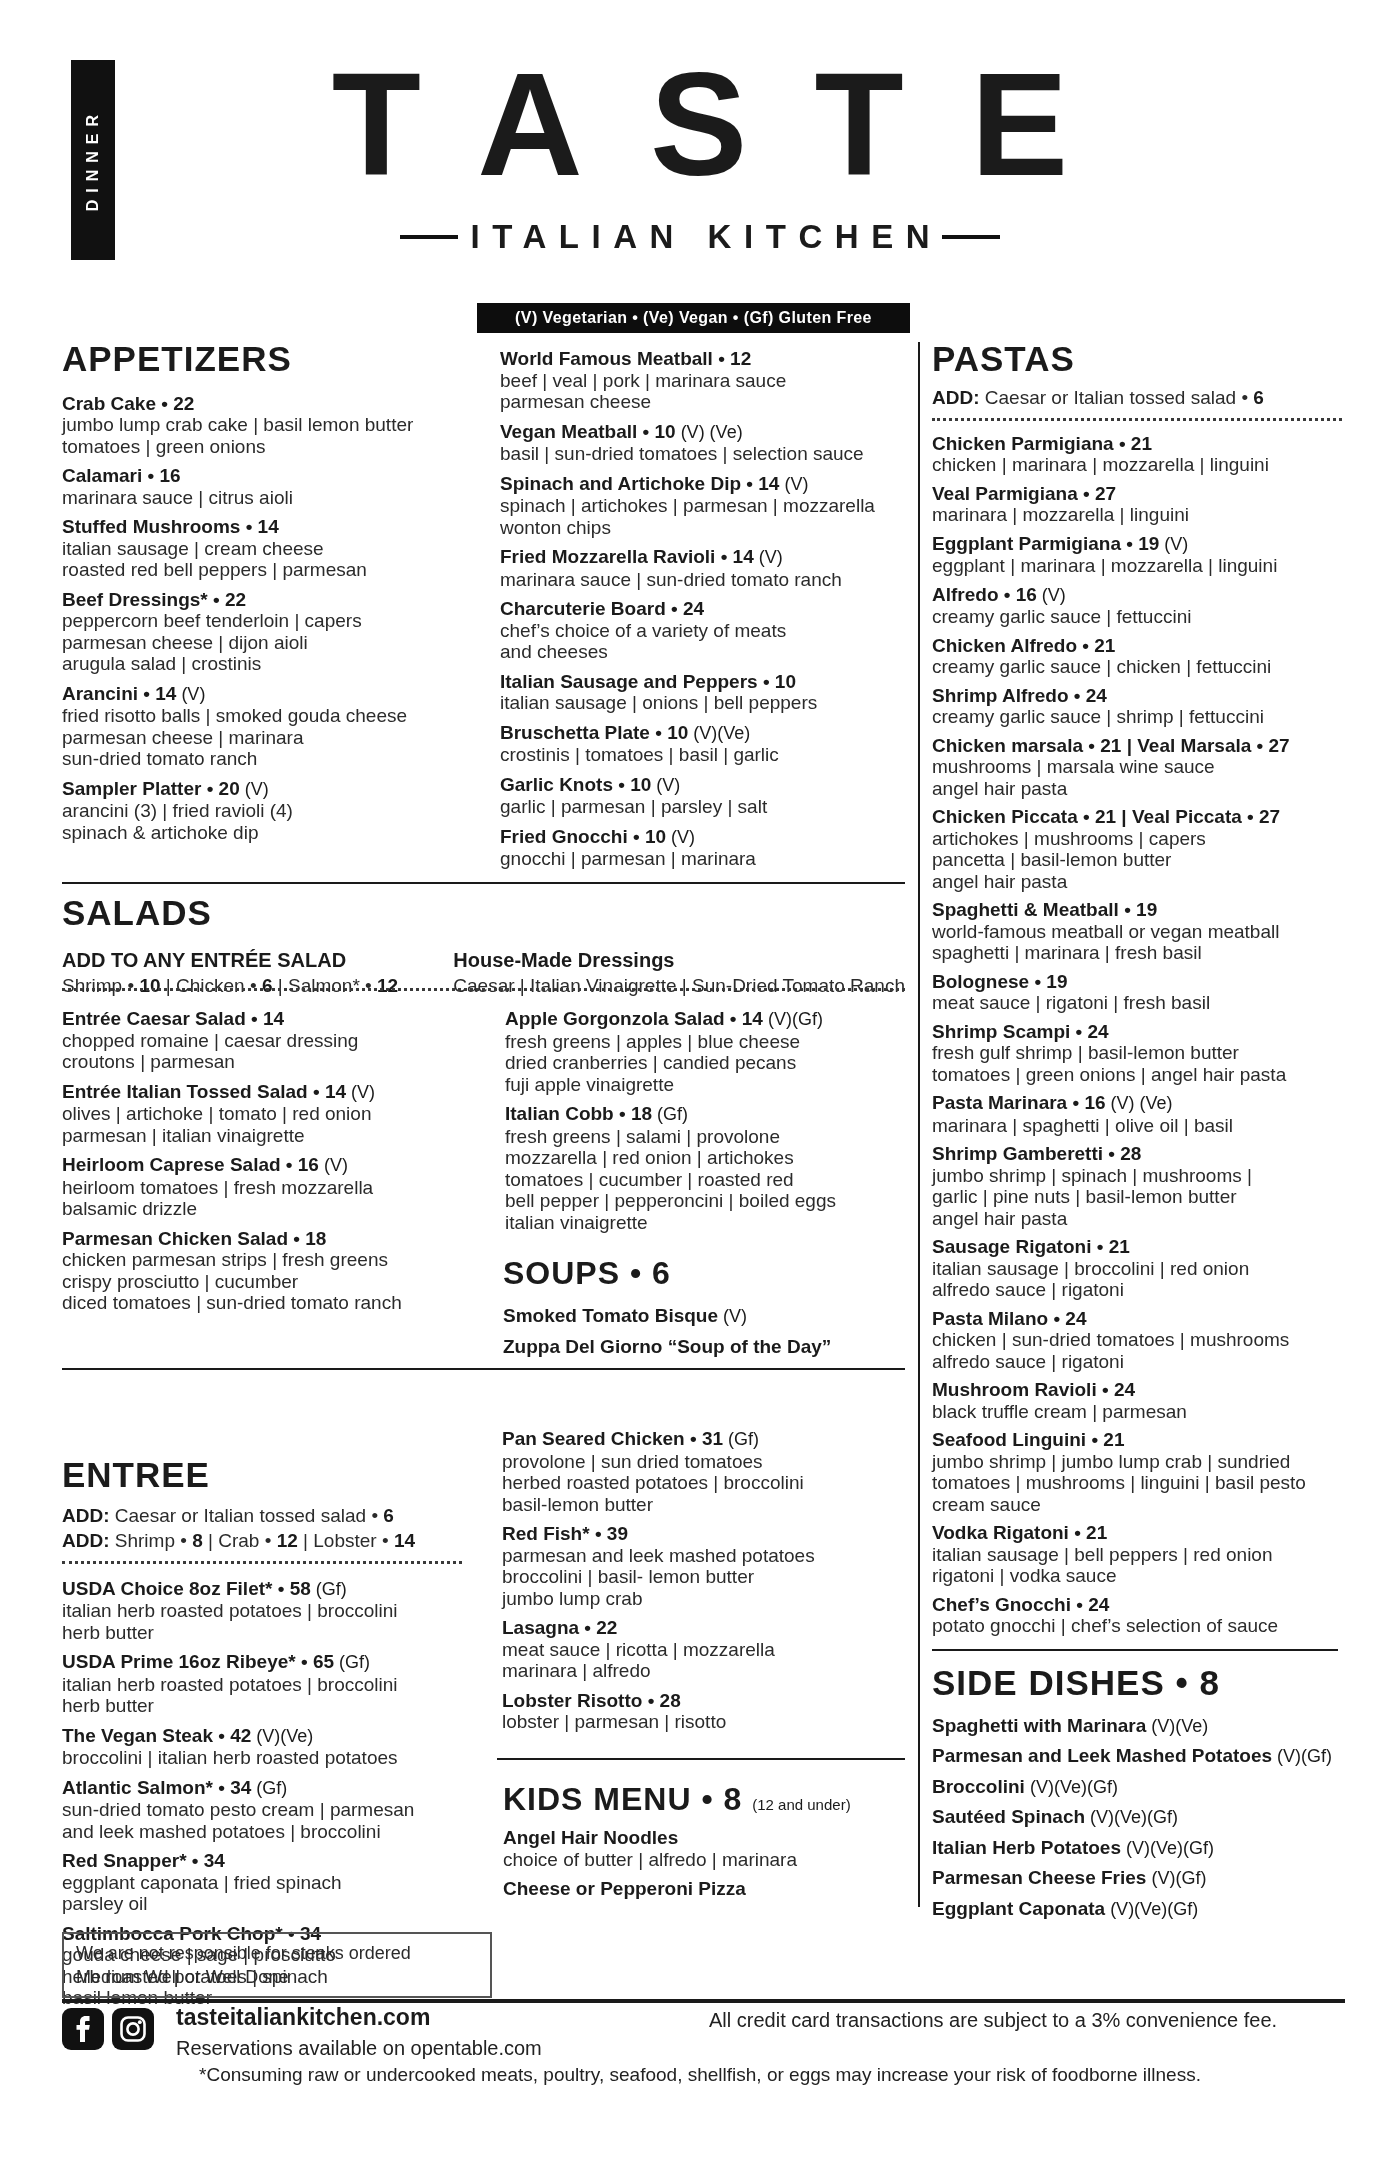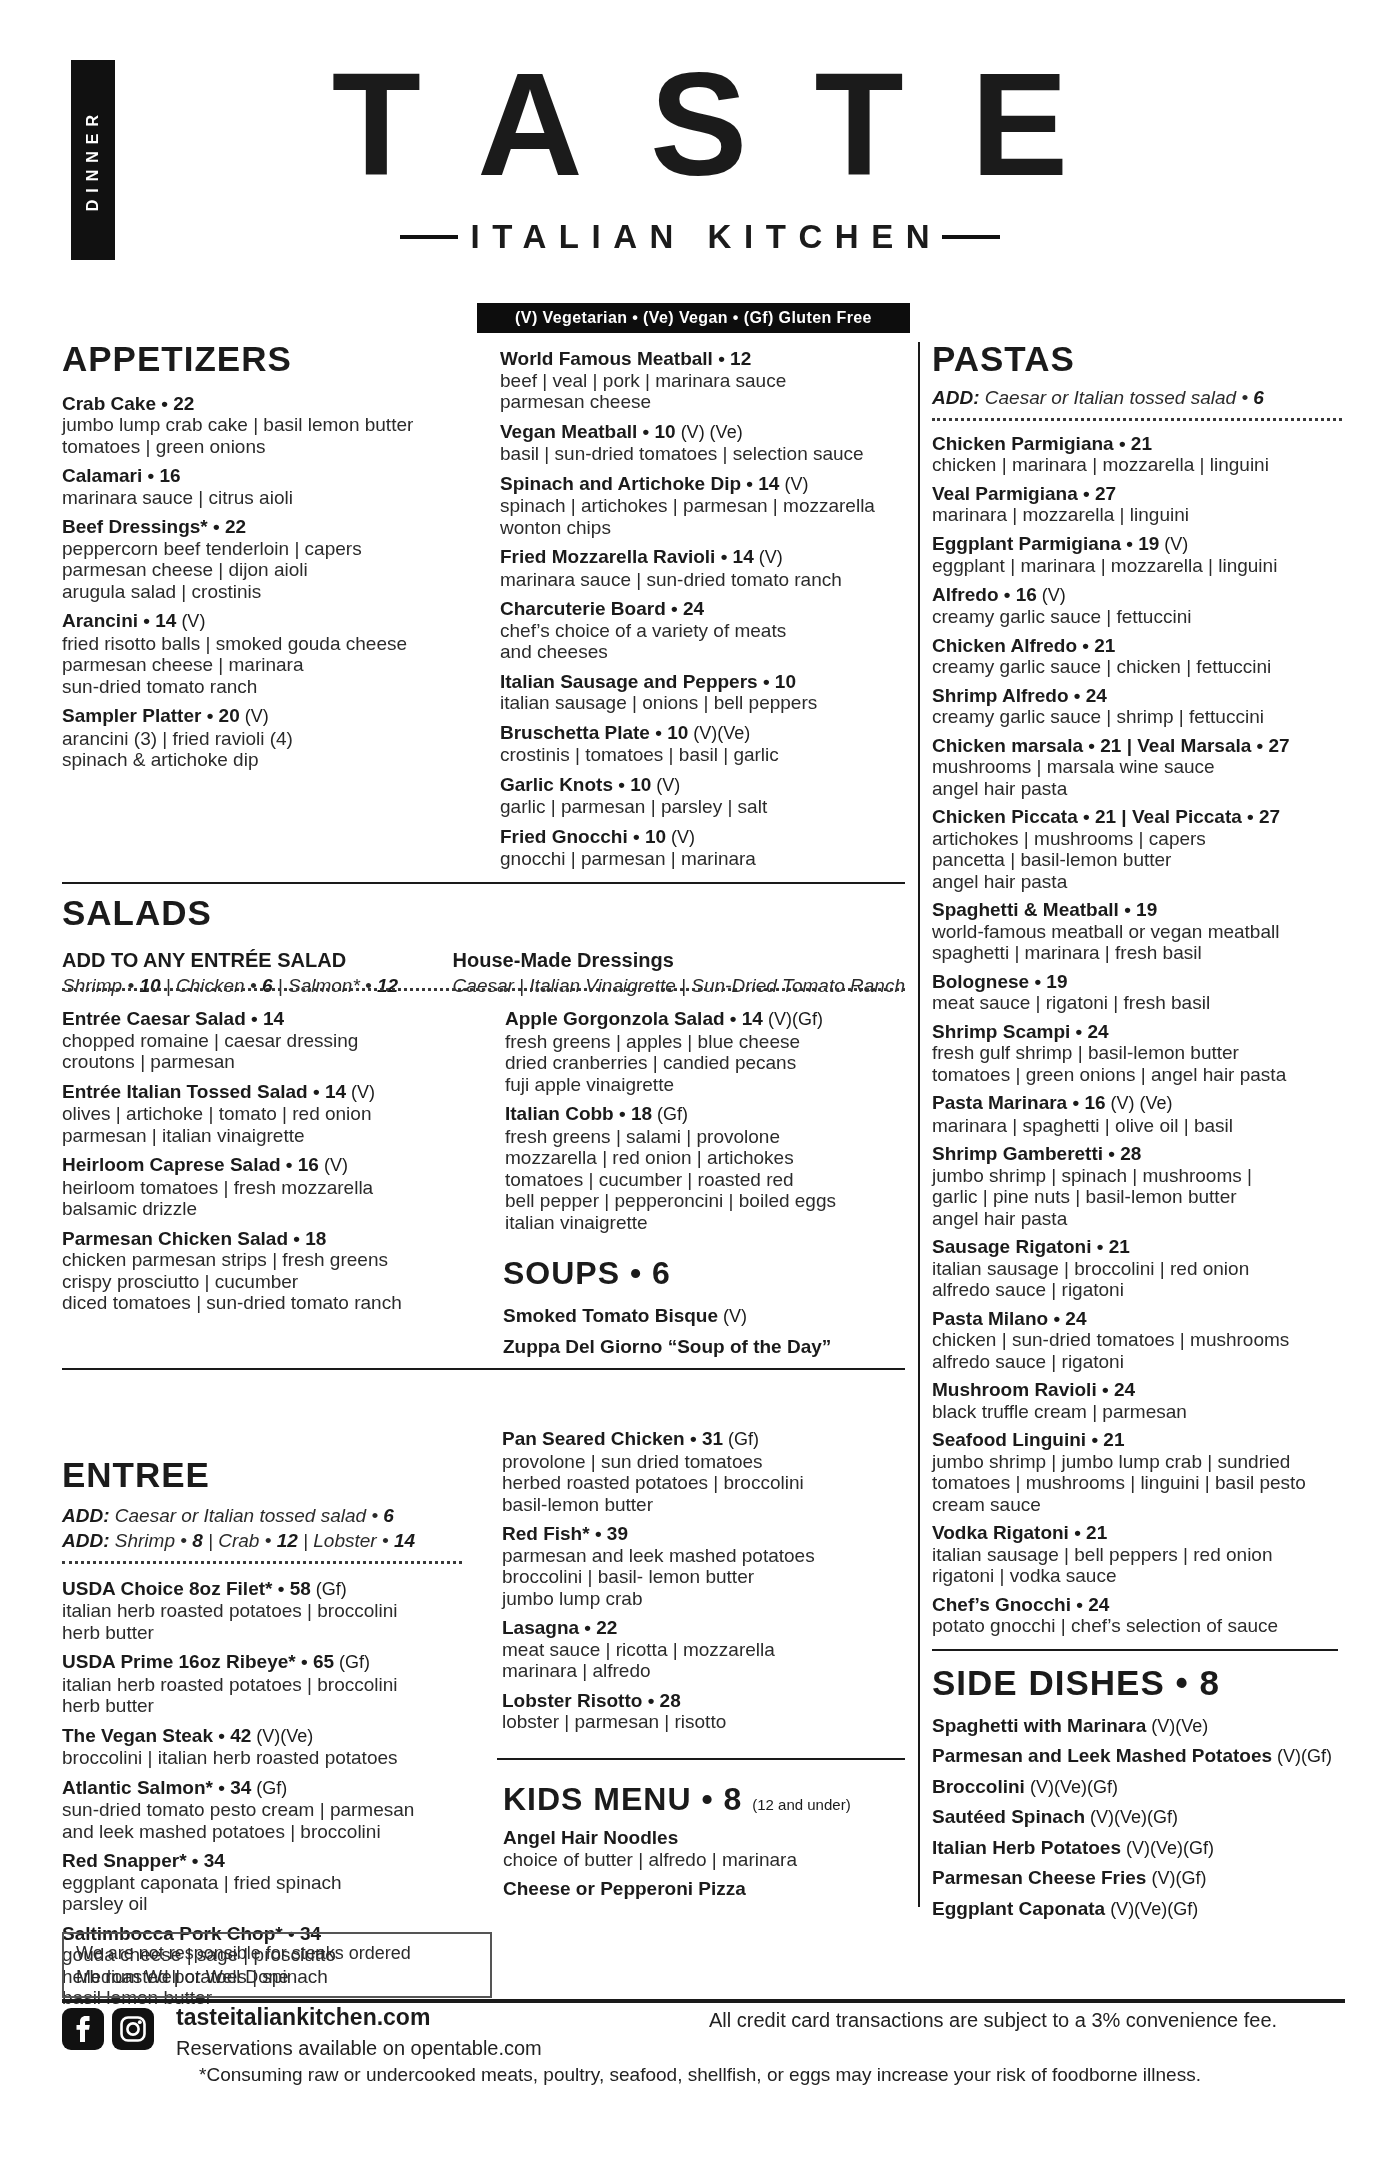--- a/index.html
+++ b/index.html
@@ -22,21 +22,21 @@
   
   .sec-title{font-size:35px;font-weight:700;letter-spacing:1px;margin:0 0 14px 0;line-height:1.1;}
   .sec-title-sm{font-size:32px;font-weight:700;letter-spacing:1px;margin:0 0 14px 0;line-height:1.1;}
   .age-note{font-size:15px;font-weight:400;letter-spacing:0;}
   .mi{margin-bottom:8px;}
   .tight .mi{margin-bottom:7px;}
   .mi-h{font-size:19px;font-weight:700;line-height:21.5px;white-space:nowrap;}
   .mi-h .tg{font-weight:400;font-size:18px;}
   .dl{font-size:19px;line-height:21.5px;color:#2b2b2b;white-space:nowrap;}
   .add-label{font-size:20px;font-weight:700;line-height:26px;white-space:nowrap;}
-  .add-line{font-size:19px;line-height:25px;white-space:nowrap;color:#2b2b2b;font-style:italic;}
+  .add-line{font-size:19px;line-height:25px;white-space:nowrap;color:#2b2b2b;}
   .add-line b, .add-line .lbl{color:#1b1b1b;}
   .lbl{font-weight:700;}
   .dotted{border-top:3px dotted #3a3a3a;height:0;}
   .rule{background:#1a1a1a;}
 
   
   #salads-head{left:62px;top:894px;width:843px;}
   #salads-head .row{display:flex;gap:31px;}
   #salads-head .row .c1{width:389px;}
 
@@ -77,20 +77,25 @@
         <div class="mi">
           <div class="mi-h"><span>Crab Cake</span><span> • 22</span></div>
           <div class="dl">jumbo lump crab cake | basil lemon butter</div>
           <div class="dl">tomatoes | green onions</div>
         </div>
         <div class="mi">
           <div class="mi-h"><span>Calamari</span><span> • 16</span></div>
           <div class="dl">marinara sauce | citrus aioli</div>
         </div>
         <div class="mi">
+          <div class="mi-h"><span>Stuffed Mushrooms</span><span> • 14</span></div>
+          <div class="dl">italian sausage | cream cheese</div>
+          <div class="dl">roasted red bell peppers | parmesan</div>
+        </div>
+        <div class="mi">
           <div class="mi-h"><span>Beef Dressings*</span><span> • 22</span></div>
           <div class="dl">peppercorn beef tenderloin | capers</div>
           <div class="dl">parmesan cheese | dijon aioli</div>
           <div class="dl">arugula salad | crostinis</div>
         </div>
         <div class="mi">
           <div class="mi-h"><span>Arancini</span><span> • 14</span><span class="tg"> (V)</span></div>
           <div class="dl">fried risotto balls | smoked gouda cheese</div>
           <div class="dl">parmesan cheese | marinara</div>
           <div class="dl">sun-dried tomato ranch</div>

